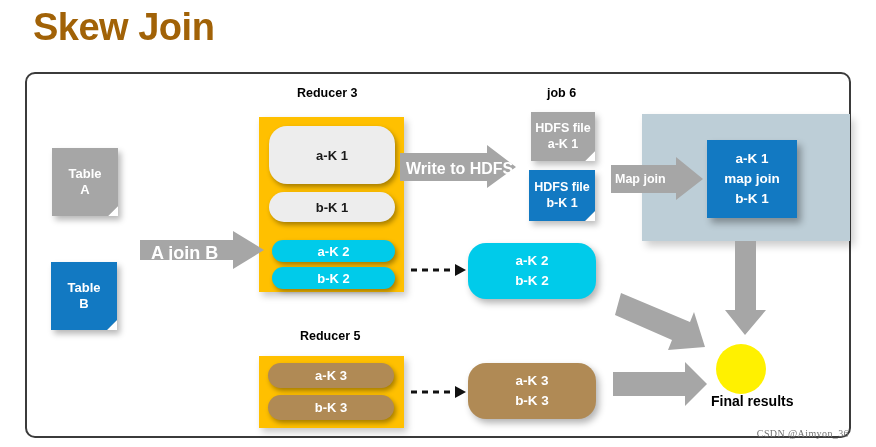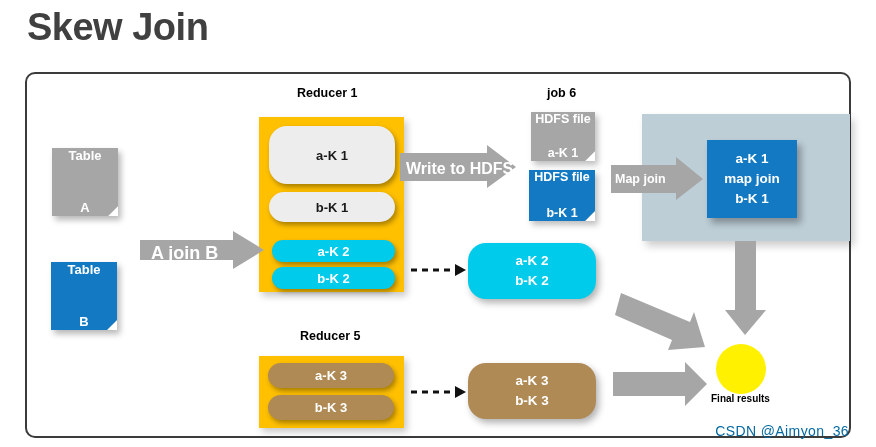--- a/index.html
+++ b/index.html
@@ -2,36 +2,36 @@
 <html><head>
 <meta charset="utf-8">
 <style>
   html,body{margin:0;padding:0;background:#ffffff;}
   body{width:876px;height:447px;position:relative;overflow:hidden;
        font-family:"Liberation Sans",sans-serif;color:#000;}
 
   .canvas{position:absolute;left:0;top:0;width:876px;height:447px;}
 
   #page-title{
-    position:absolute;left:27px;top:4px;
-    font-size:38px;font-weight:bold;letter-spacing:-0.5px;color:#404040;
+    position:absolute;left:33px;top:4px;
+    font-size:38px;font-weight:bold;letter-spacing:-0.5px;color:#a16207;
     line-height:46px;
   }
 
   #diagram-frame{
     position:absolute;left:25px;top:72px;width:826px;height:366px;
     border:2px solid #3b3b3b;border-radius:10px;background:#fff;
     box-sizing:border-box;
   }
 
   .lbl{position:absolute;font-weight:bold;font-size:12.5px;color:#000;white-space:nowrap;}
 
   
   .note{position:absolute;box-sizing:border-box;color:#fff;font-weight:bold;
-        display:flex;flex-direction:column;align-items:center;justify-content:space-between;
+        display:flex;flex-direction:column;align-items:center;justify-content:center;
         text-align:center;line-height:1.22;font-size:13px;}
   .note::after{content:"";position:absolute;right:0;bottom:0;
         border-left:10px solid transparent;border-bottom:10px solid #ffffff;}
   .note .fold-line{position:absolute;right:0;bottom:0;width:0;height:0;
         border-left:10px solid transparent;border-bottom:10px solid rgba(0,0,0,.45);}
 
   
   .reducer{position:absolute;background:#FFC000;box-shadow:3px 4px 7px rgba(0,0,0,.22);}
 
   .pill{position:absolute;border-radius:14px;display:flex;align-items:center;
@@ -50,35 +50,35 @@
   
   #job2-panel{position:absolute;background:#BDCED7;box-shadow:4px 5px 8px rgba(0,0,0,.2);}
   #mapjoin-box{position:absolute;background:#1279C2;color:#fff;font-weight:bold;
         font-size:13.5px;display:flex;flex-direction:column;align-items:center;
         justify-content:center;line-height:1.5;box-shadow:4px 5px 7px rgba(0,0,0,.32);}
 
   svg.ov{position:absolute;left:0;top:0;width:876px;height:447px;overflow:visible;
          pointer-events:none;}
 
   #final-circle{position:absolute;background:#FFF100;border-radius:50%;}
-  #final-results-label{position:absolute;font-weight:bold;font-size:10px;color:#000;}
+  #final-results-label{position:absolute;font-weight:bold;font-size:14px;color:#000;}
 
-  #watermark{position:absolute;font-size:14px;color:#0369a1;
-             font-family:Liberation Sans, sans-serif;letter-spacing:.4px;}
+  #watermark{position:absolute;font-size:10px;color:#737373;
+             font-family:Liberation Serif, serif;letter-spacing:.4px;}
 </style>
 </head>
 <body>
 
 <div class="canvas">
 
   <div id="page-title">Skew Join</div>
 
   <div id="diagram-frame"></div>
 
-  <div class="lbl" style="left:297px;top:86px;">Reducer 1</div>
+  <div class="lbl" style="left:297px;top:86px;">Reducer 3</div>
   <div class="lbl" style="left:300px;top:329px;">Reducer 5</div>
   <div class="lbl" style="left:547px;top:86px;">job 6</div>
   <div class="lbl" style="left:809px;top:118px;">job 2</div>
 
   <div class="note" style="left:52px;top:148px;width:66px;height:68px;background:#A6A6A6;box-shadow:3px 4px 6px rgba(0,0,0,.28);">
     <span>Table</span>
     <span>A</span>
     <span class="fold-line"></span>
   </div>
 

